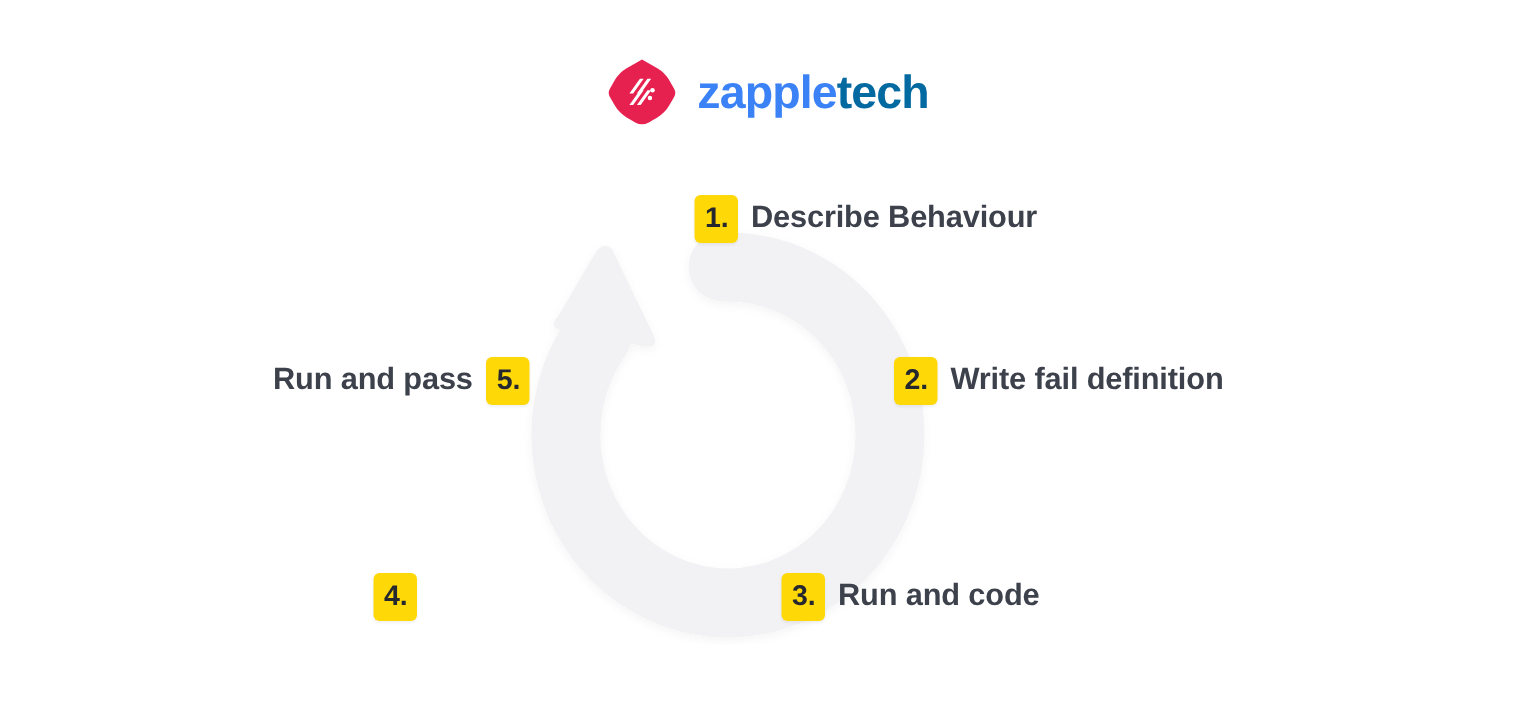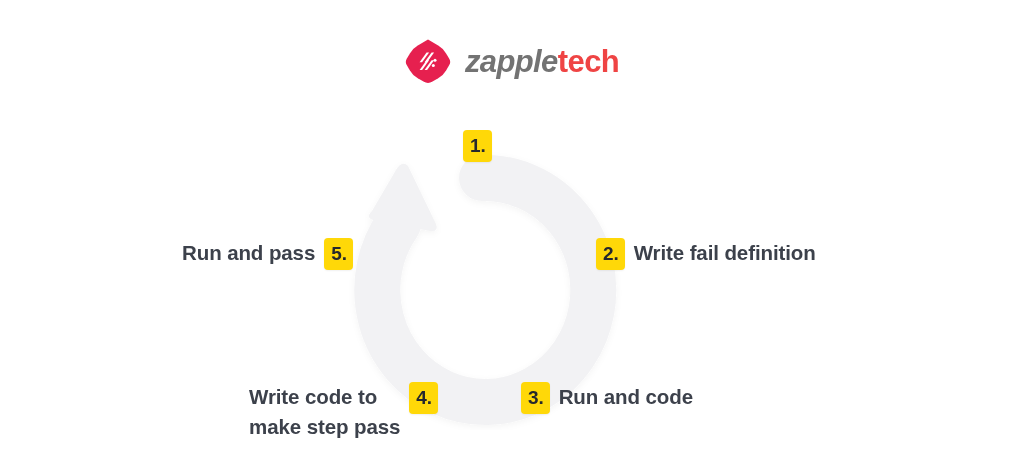--- a/index.html
+++ b/index.html
@@ -37,22 +37,22 @@
     flex: 0 0 auto;
     display: block;
   }
   .brand-text {
     font-size: 31px;
     font-weight: 700;
     letter-spacing: -0.6px;
     line-height: 1;
     white-space: nowrap;
   }
-  .brand-text .word-a { color: #737373; font-style: italic; }
-  .brand-text .word-b { color: #ef4444; }
+  .brand-text .word-a { color: #3b82f6; }
+  .brand-text .word-b { color: #0369a1; }
 
   
   .cycle {
     position: absolute;
     left: 330px;
     top: 150px;
     width: 300px;
     height: 280px;
   }
   .cycle svg { display: block; width: 300px; height: 280px; }
@@ -132,36 +132,35 @@
                  L 44 70
                  Q 35 68 42 61
                  L 66 20
                  Q 72 10 78 16 Z" fill="#f2f2f4"></path>
       </g>
     </svg>
   </div>
 
   <div class="step" id="step-1">
     <span class="badge">1.</span>
+    <span class="step-label">Describe Behaviour</span>
   </div>
 
   <div class="step" id="step-2">
     <span class="badge">2.</span>
     <span class="step-label">Write fail definition</span>
   </div>
 
   <div class="step" id="step-3">
     <span class="badge">3.</span>
     <span class="step-label">Run and code</span>
   </div>
 
   <div class="step reverse" id="step-4">
     <span class="badge">4.</span>
-    <span class="step-label">Write code to
-make step pass</span>
   </div>
 
   <div class="step reverse" id="step-5">
     <span class="badge">5.</span>
     <span class="step-label">Run and pass</span>
   </div>
 
 </div>
 
 </body></html>

